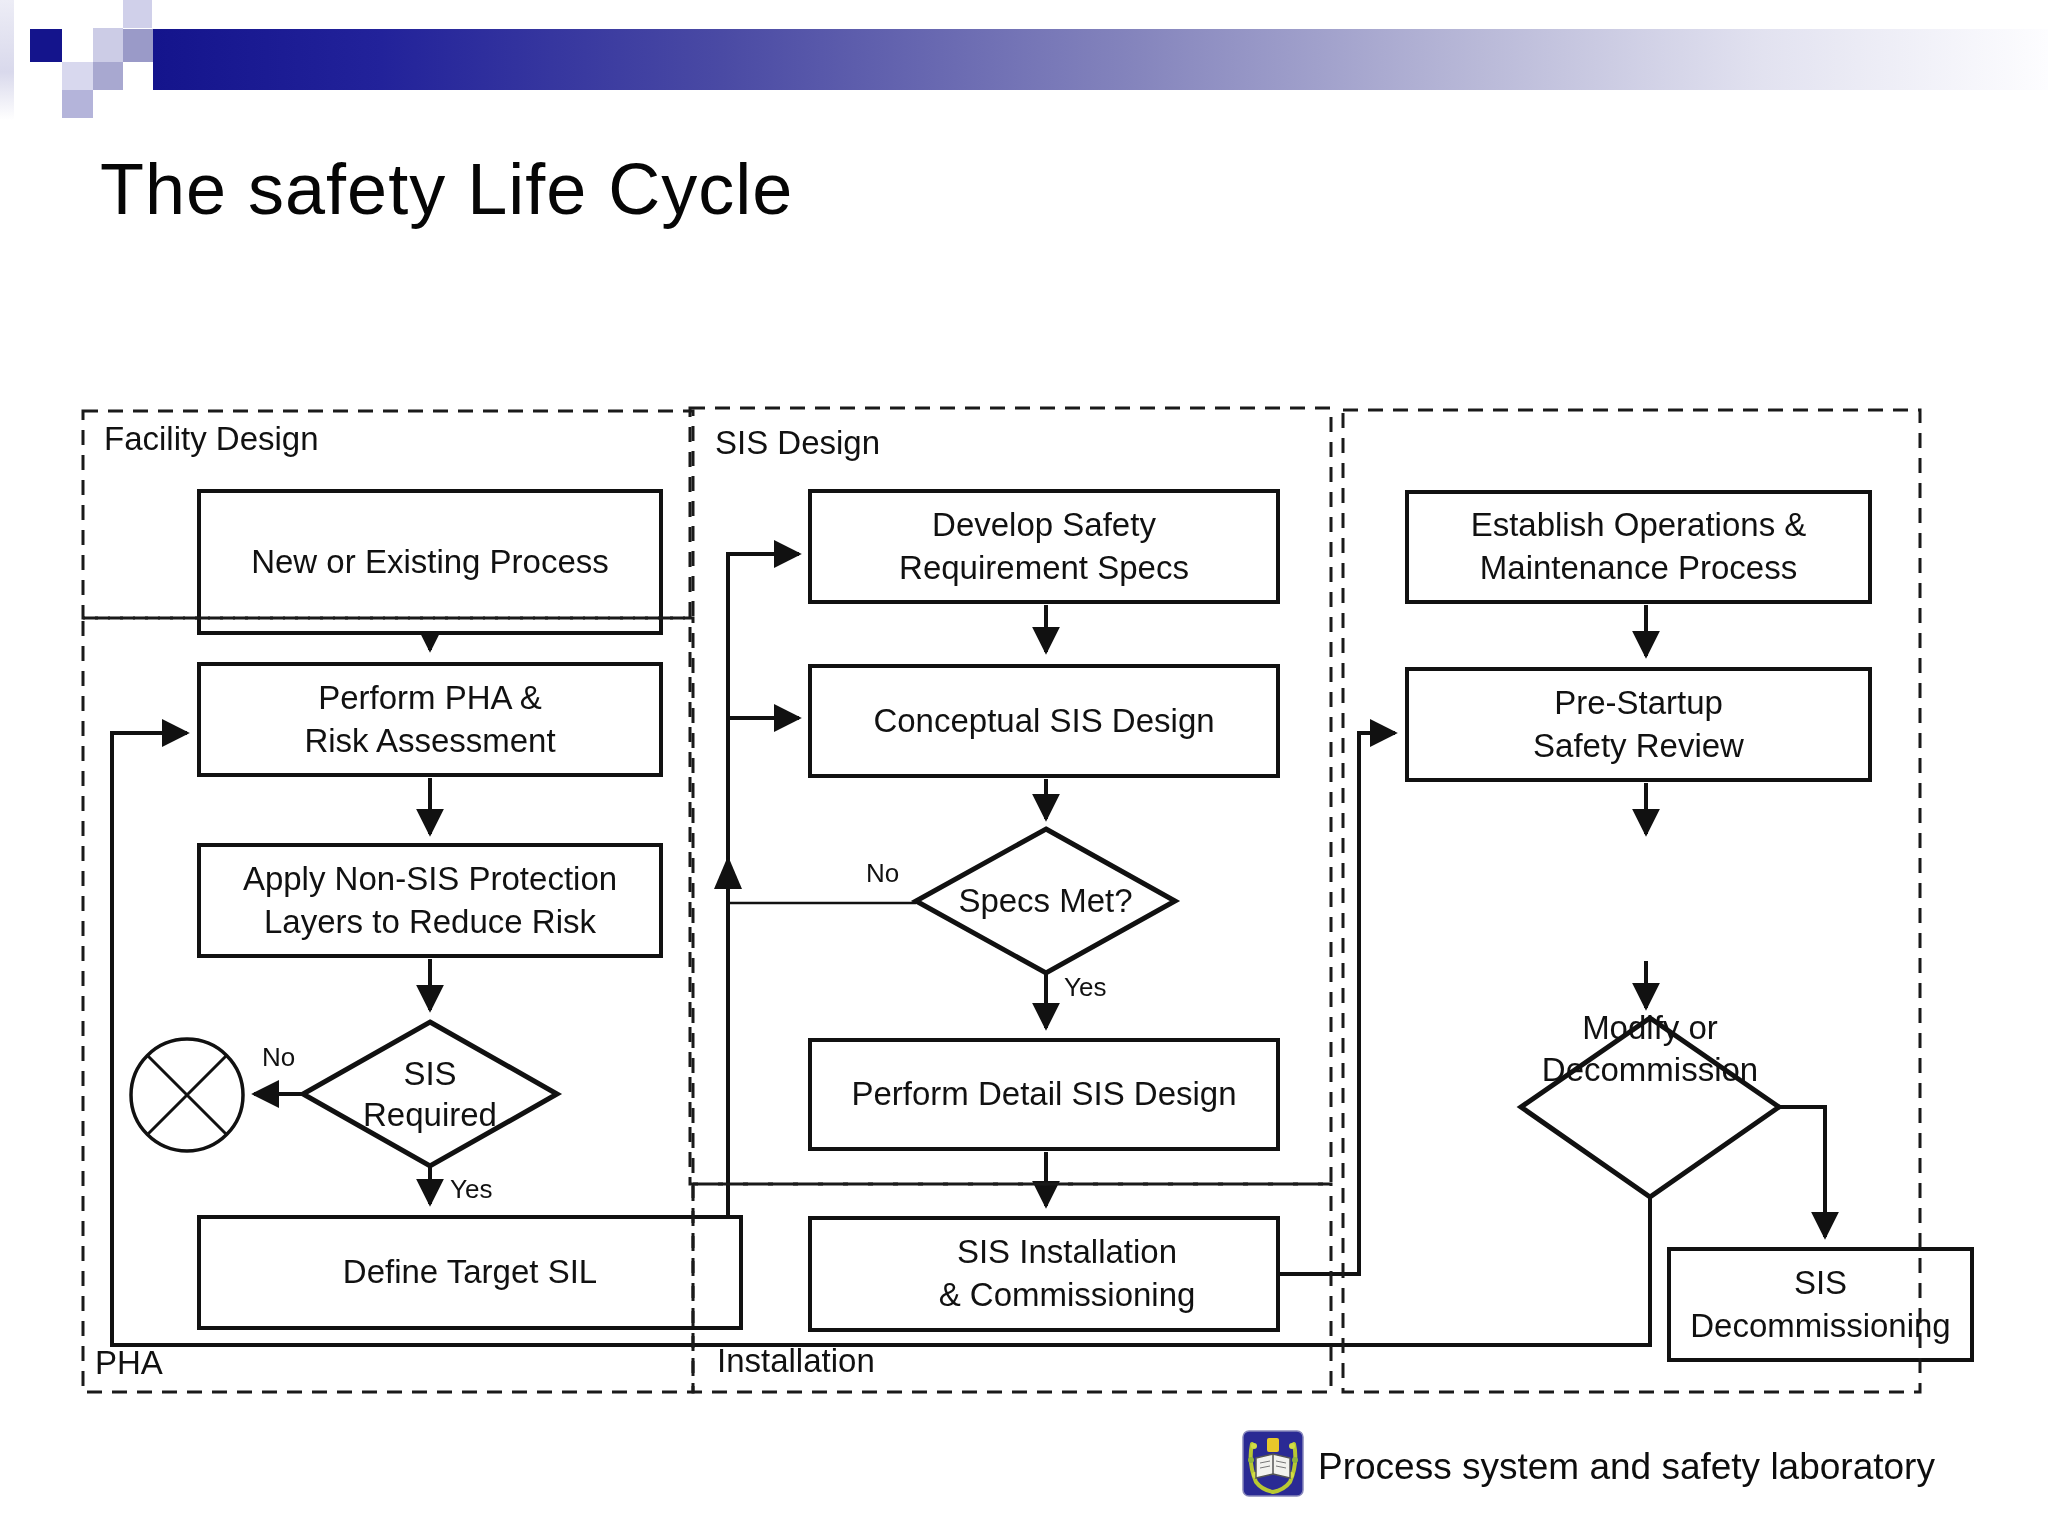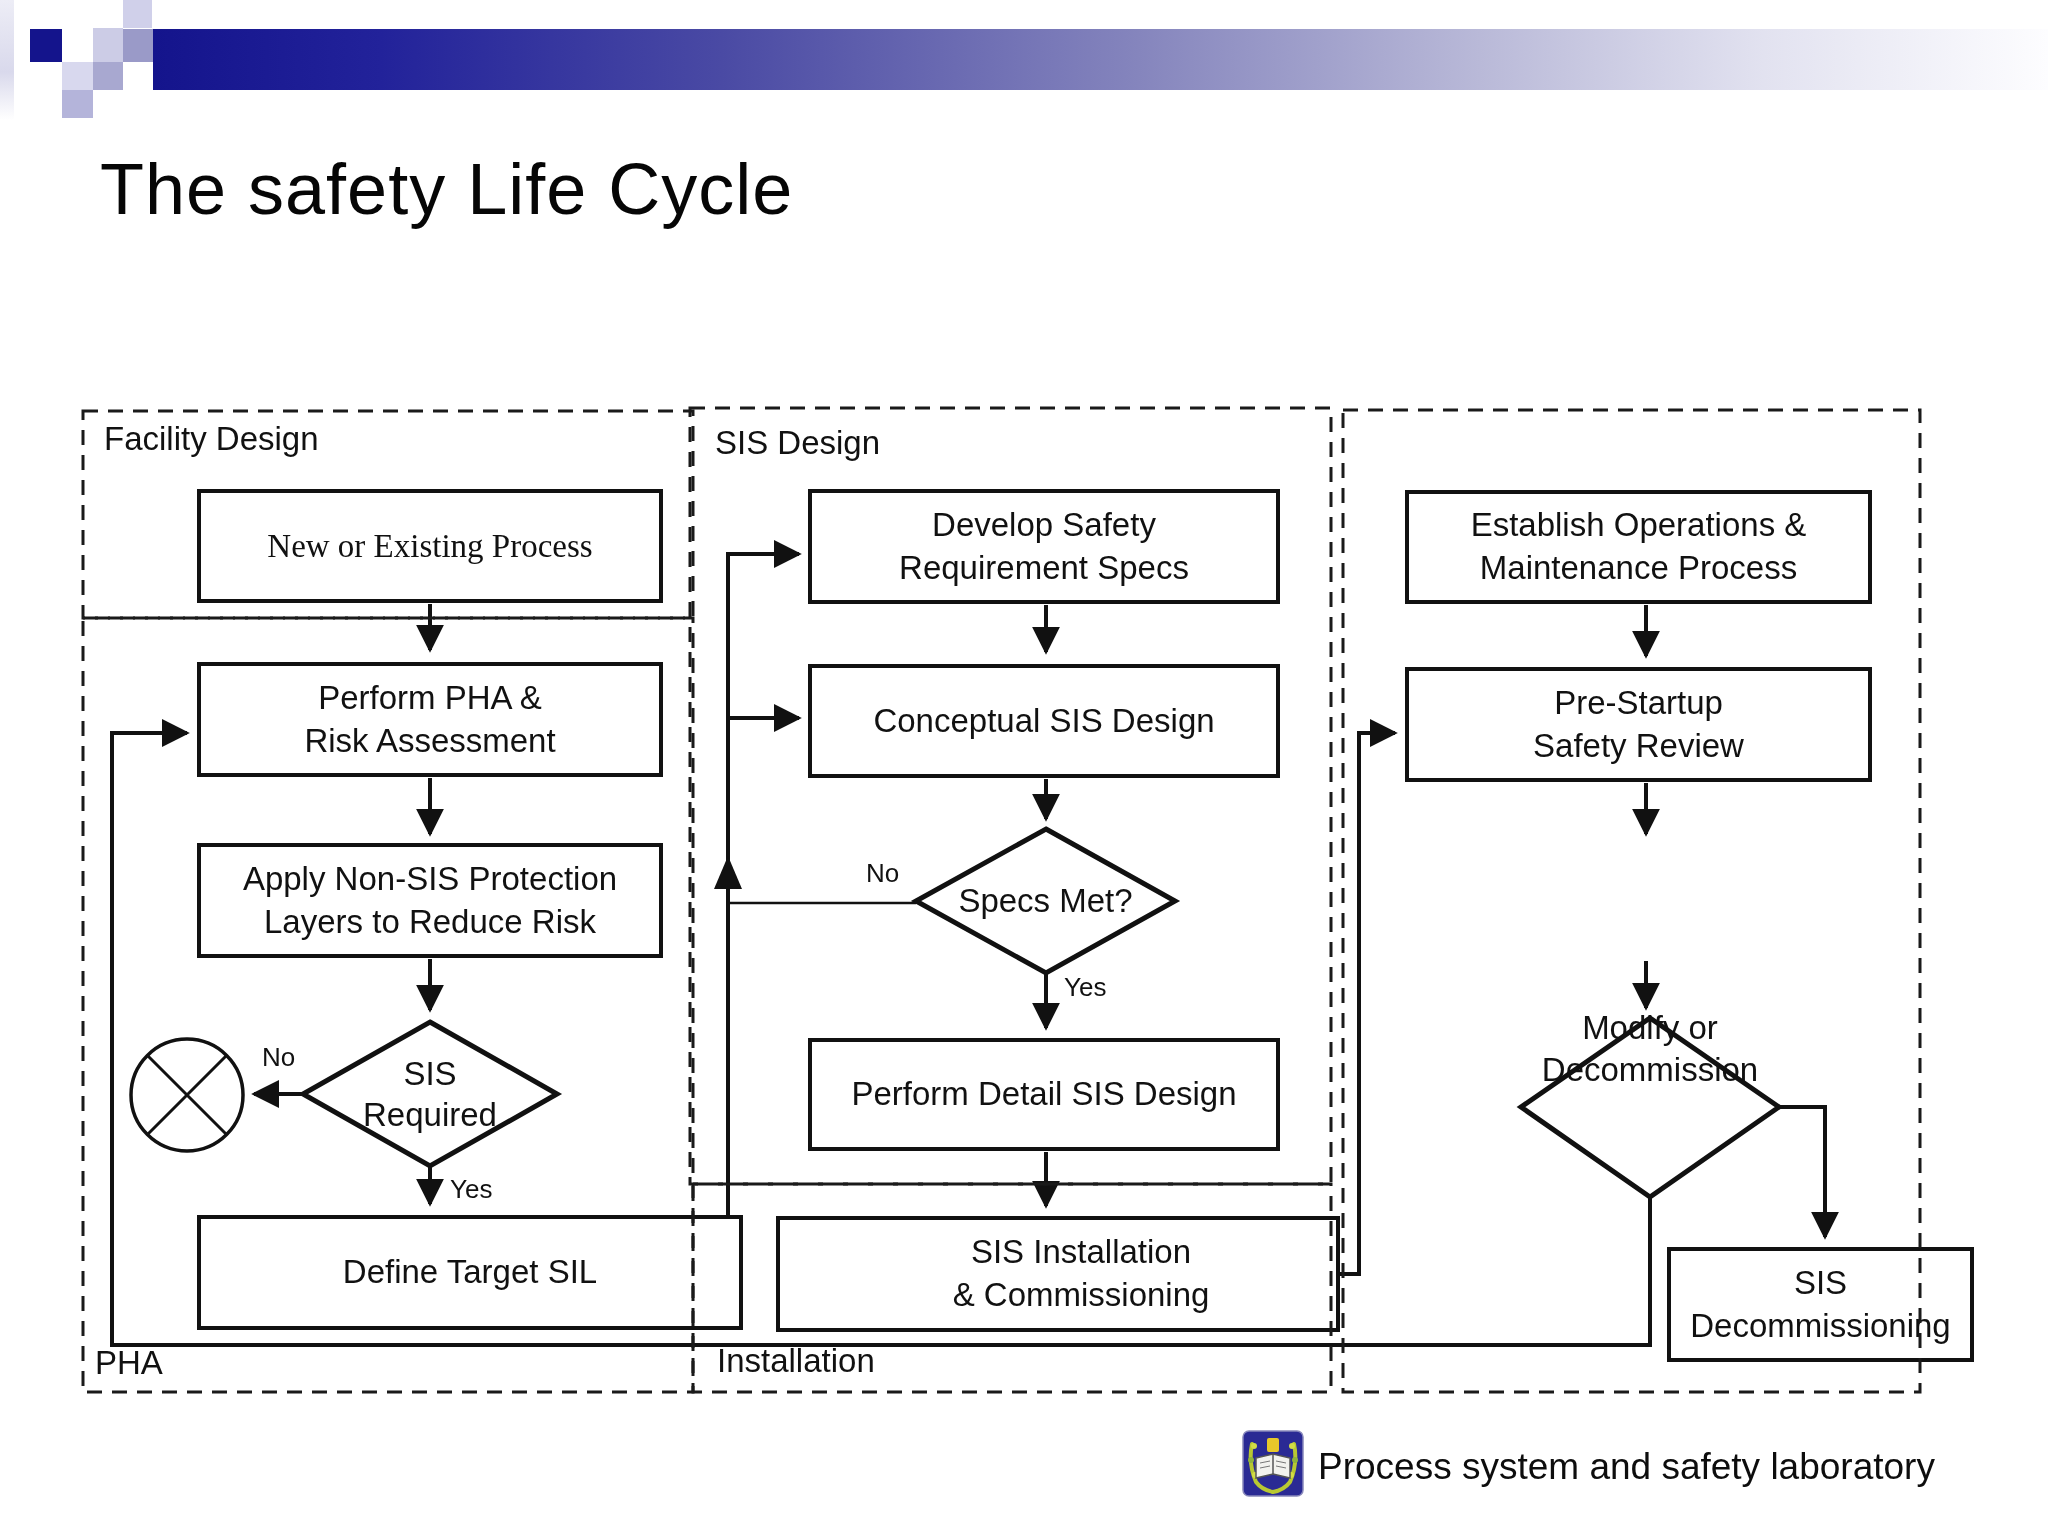--- a/index.html
+++ b/index.html
@@ -82,32 +82,32 @@
 
     <polygon points="430,1022 557,1094 430,1166 303,1094" fill="#fff" stroke="#111" stroke-width="5"></polygon>
     <polygon points="1046,829 1175,901 1046,973 916,901" fill="#fff" stroke="#111" stroke-width="5"></polygon>
     <polygon points="1650,1018 1779,1107 1650,1197 1521,1107" fill="#fff" stroke="#111" stroke-width="5"></polygon>
 
     <circle cx="187" cy="1095" r="56" fill="#fff" stroke="#111" stroke-width="3.5"></circle>
     <line x1="147" y1="1055" x2="227" y2="1135" stroke="#111" stroke-width="3"></line>
     <line x1="227" y1="1055" x2="147" y2="1135" stroke="#111" stroke-width="3"></line>
   </svg>
 
-  <div class="node" style="left:197px;top:489px;width:466px;height:114px;font-family:Liberation Serif, serif;">New or Existing Process</div>
+  <div class="node" style="left:197px;top:489px;width:466px;height:146px;">New or Existing Process</div>
   <div class="node" style="left:197px;top:662px;width:466px;height:115px;">Perform PHA &amp;
 Risk Assessment</div>
   <div class="node" style="left:197px;top:843px;width:466px;height:115px;">Apply Non-SIS Protection
 Layers to Reduce Risk</div>
   <div class="node" style="left:197px;top:1215px;width:546px;height:115px;">Define Target SIL</div>
 
   <div class="node" style="left:808px;top:489px;width:472px;height:115px;">Develop Safety
 Requirement Specs</div>
   <div class="node" style="left:808px;top:664px;width:472px;height:114px;">Conceptual SIS Design</div>
   <div class="node" style="left:808px;top:1038px;width:472px;height:113px;">Perform Detail SIS Design</div>
-  <div class="node" style="left:776px;top:1216px;width:564px;height:116px;padding-left:46px;">SIS Installation
+  <div class="node" style="left:808px;top:1216px;width:472px;height:116px;padding-left:46px;">SIS Installation
 &amp; Commissioning</div>
 
   <div class="node" style="left:1405px;top:490px;width:467px;height:114px;">Establish Operations &amp;
 Maintenance Process</div>
   <div class="node" style="left:1405px;top:667px;width:467px;height:115px;">Pre-Startup
 Safety Review</div>
   <div class="node" style="left:1667px;top:1247px;width:307px;height:115px;">SIS
 Decommissioning</div>
 
   <div class="diamond-label" style="left:303px;top:1022px;width:254px;height:144px;">SIS

